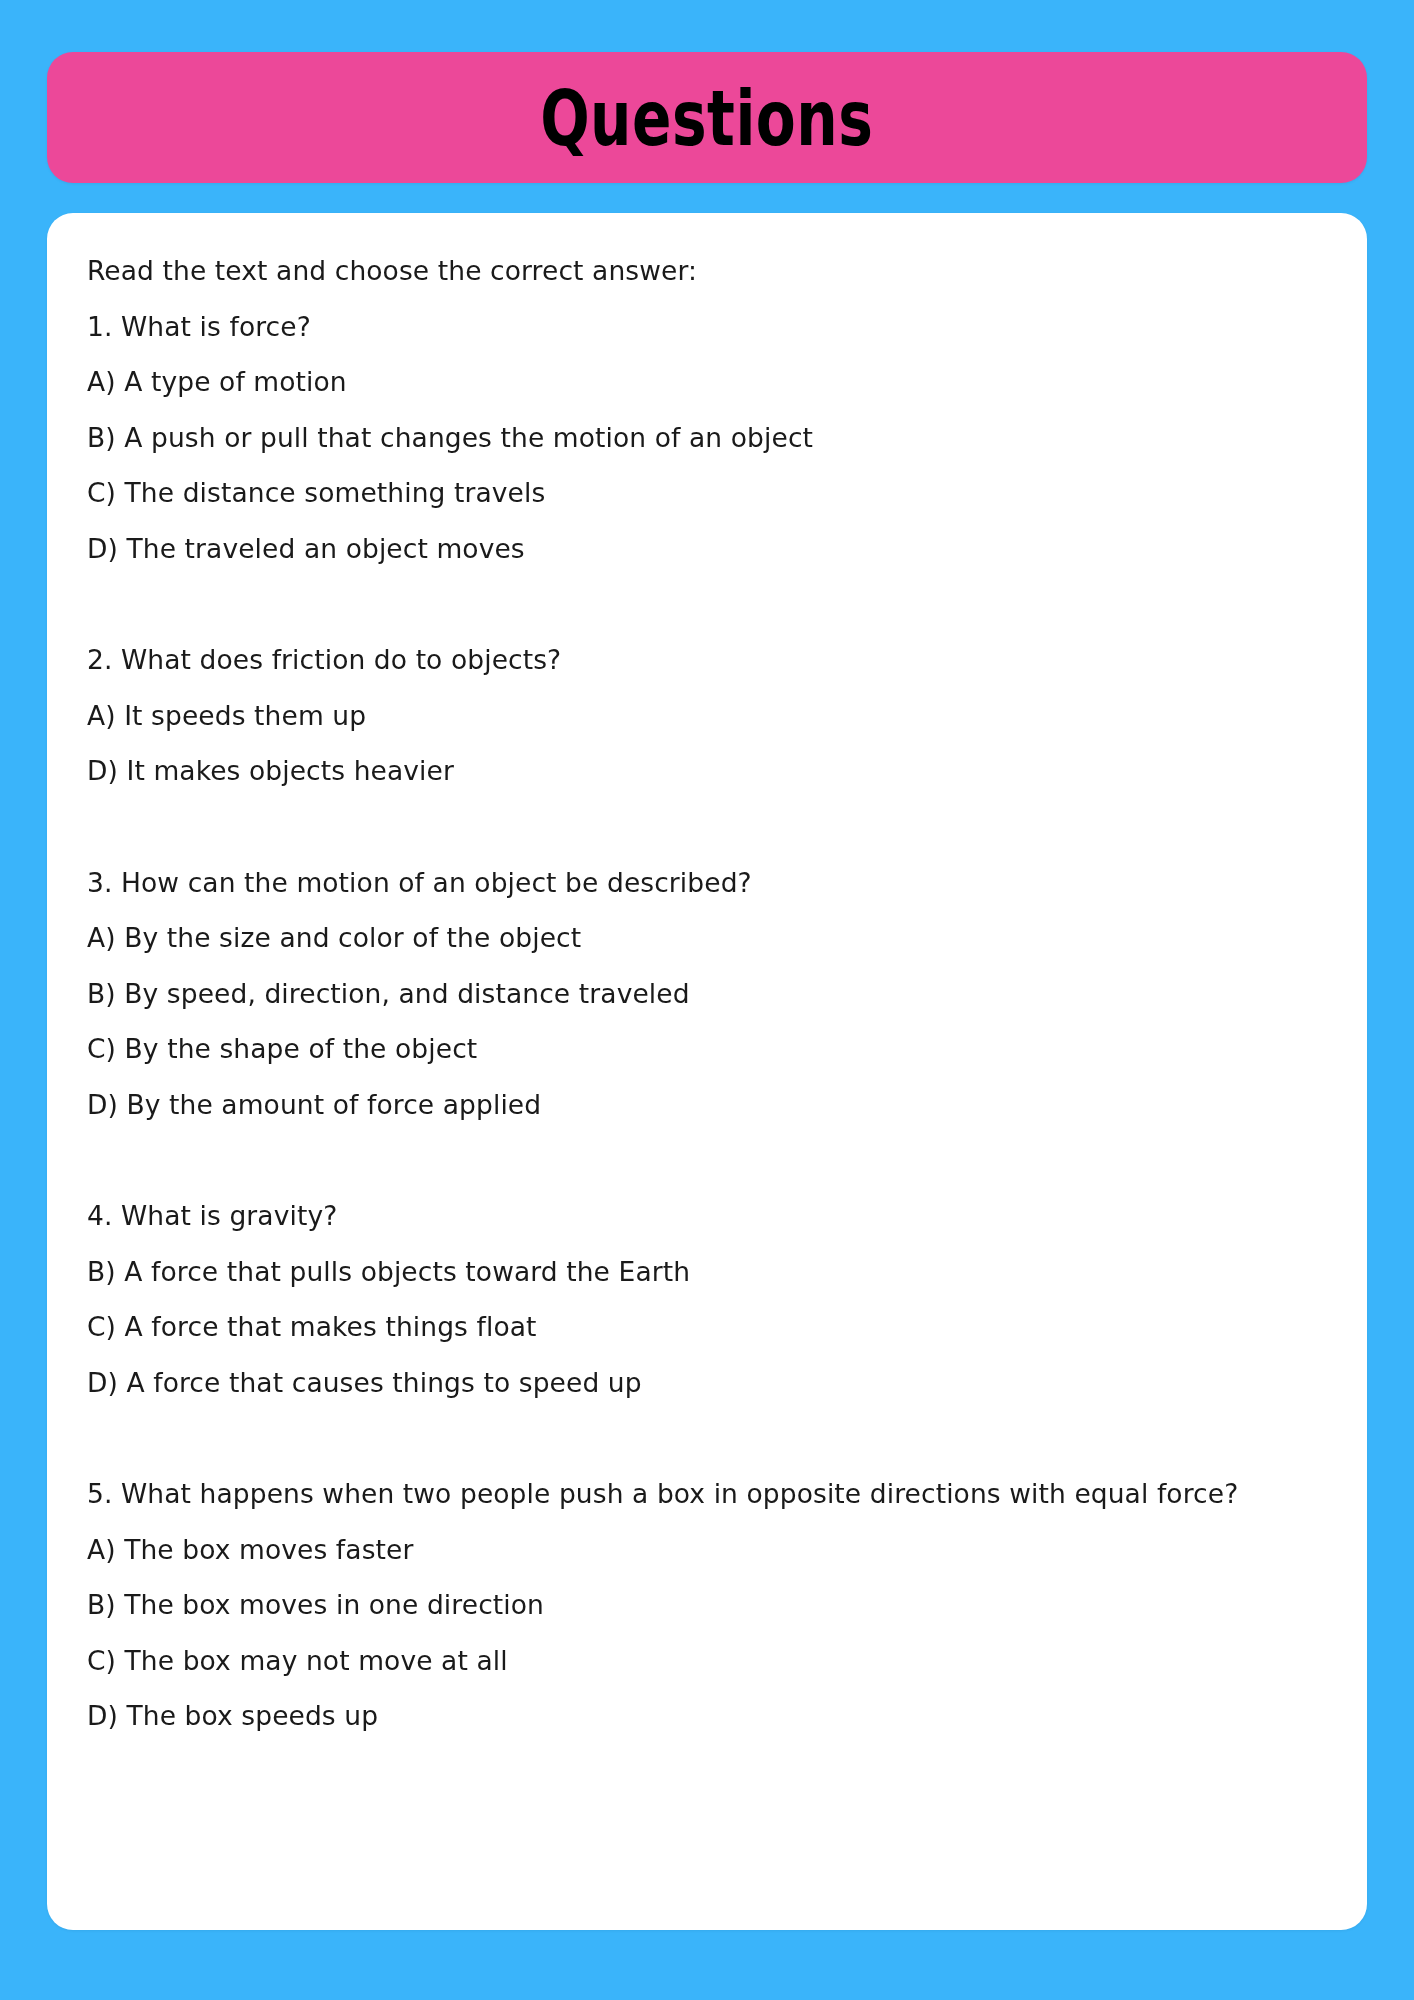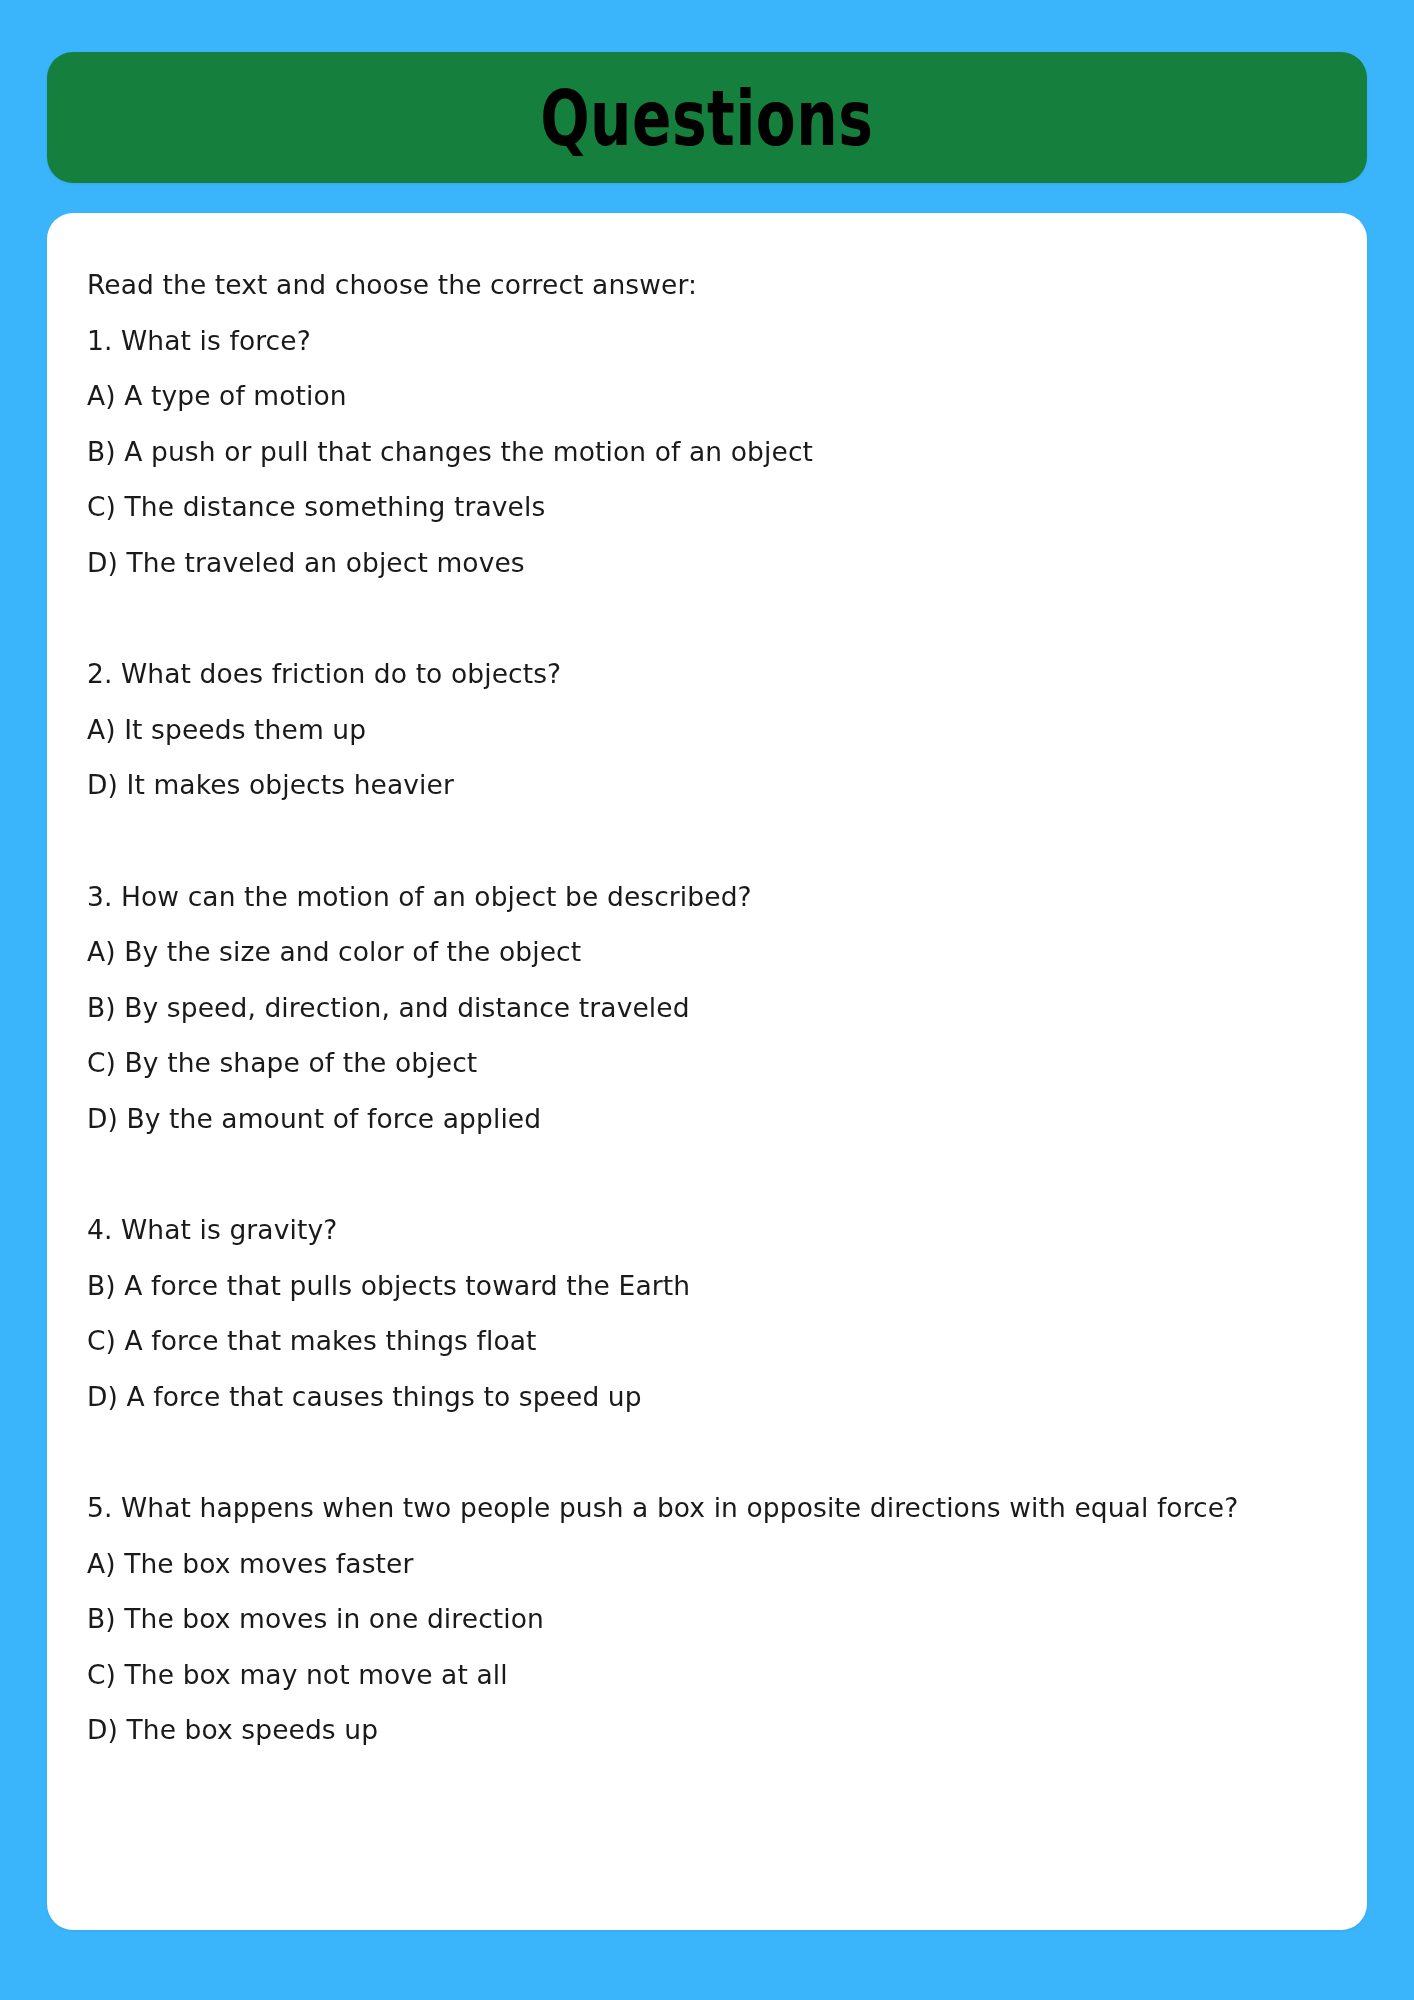--- a/index.html
+++ b/index.html
@@ -20,21 +20,21 @@
     width: 1414px;
     height: 2000px;
     background: #3ab4fa;
     padding: 52px 47px 0 47px;
   }
 
   
   .title-card {
     width: 1320px;
     height: 131px;
-    background: #15803d;
+    background: #ec4899;
     border-radius: 26px;
     display: flex;
     align-items: center;
     justify-content: center;
     box-shadow: 0 1px 3px rgba(0,0,0,0.06);
   }
 
   .title-text {
     font-family: "DejaVu Sans", sans-serif;
     font-size: 60px;
@@ -46,21 +46,21 @@
     line-height: 1;
   }
 
   
   .body-card {
     margin-top: 30px;
     width: 1320px;
     height: 1717px;
     background: #ffffff;
     border-radius: 26px;
-    padding: 44px 40px 40px 40px;
+    padding: 30px 40px 40px 40px;
     overflow: hidden;
     box-shadow: 0 1px 3px rgba(0,0,0,0.06);
   }
 
   .content {
     font-size: 26.5px;
     line-height: 55.6px;
     color: #1a1a1a;
     font-weight: 400;
     letter-spacing: 0.1px;

